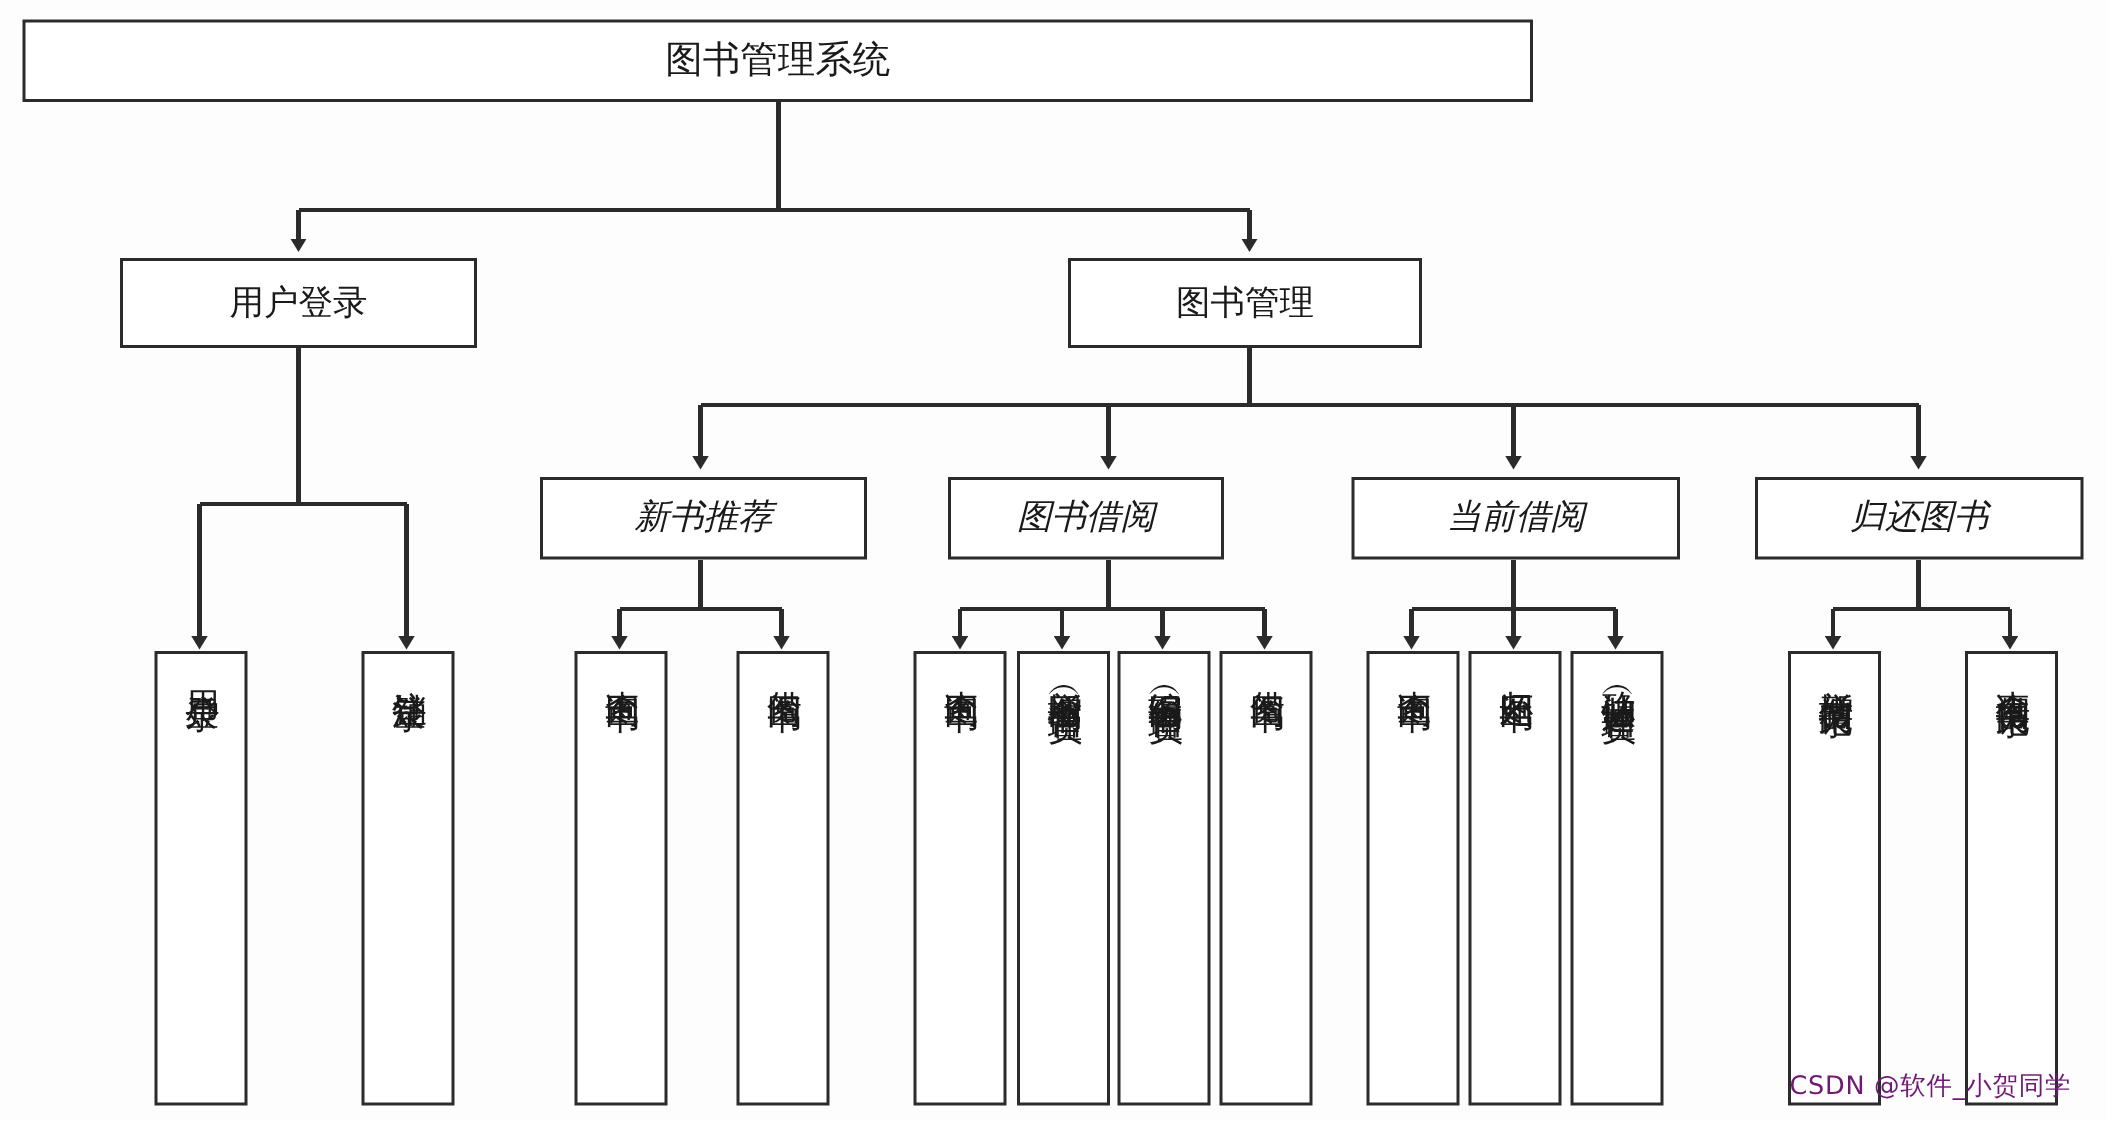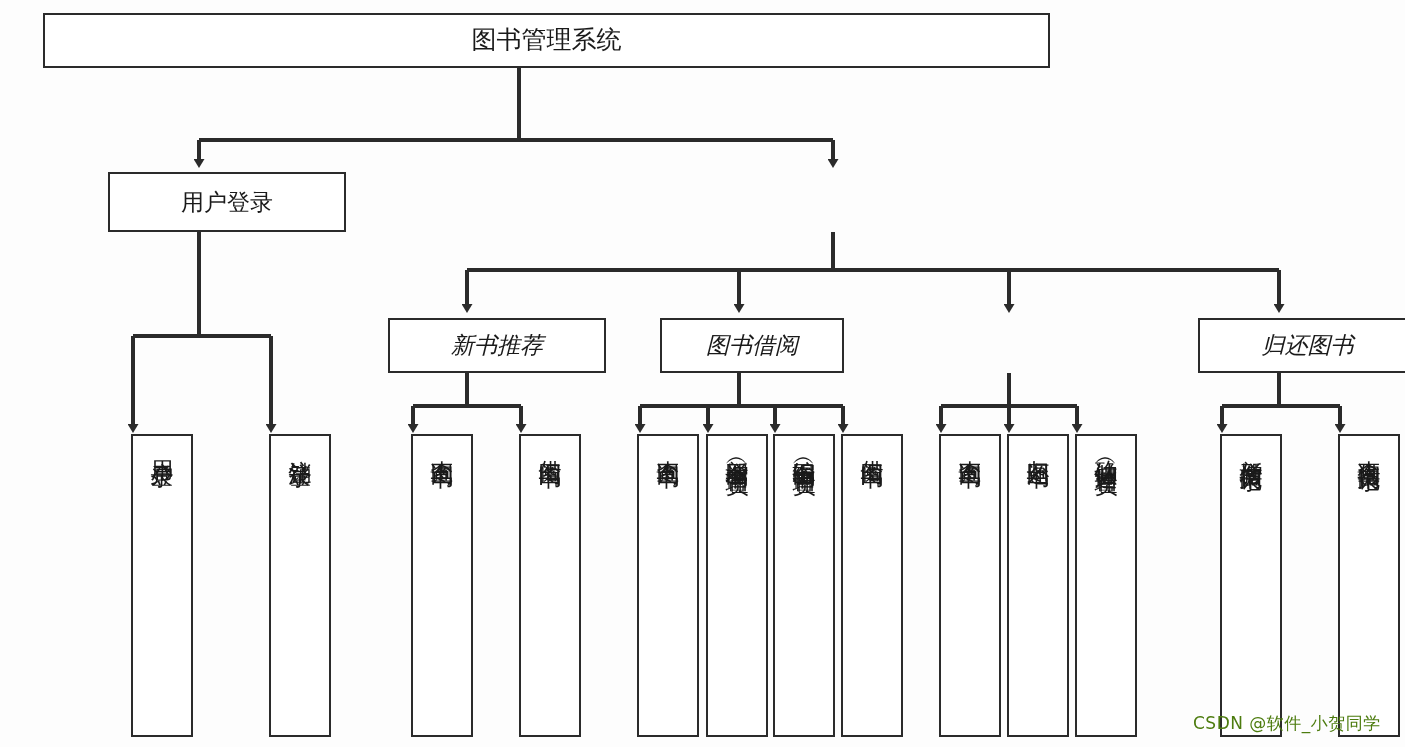--- a/index.html
+++ b/index.html
@@ -11,21 +11,20 @@
   .node{
     position:absolute;
     box-sizing:border-box;
     border:2px solid #2b2b2b;
     background:#ffffff;
     display:flex;
     align-items:center;
     justify-content:center;
     color:#1a1a1a;
     line-height:1.22;
-    margin-left:28px;
   }
   .node .lbl{display:block;text-align:center;white-space:pre-line;}
 
   
   .h-node .lbl{writing-mode:horizontal-tb;}
   .n-root .lbl{font-size:25px;}
   .n-l2   .lbl{font-size:23px;}
   .n-l3   .lbl{font-size:23px;font-style:italic;}
 
   
@@ -34,21 +33,21 @@
     writing-mode:vertical-rl;
     text-orientation:upright;
     -webkit-text-orientation:upright;
     letter-spacing:2px;
     font-size:23px;
     line-height:1;
   }
 
   .watermark{
     position:absolute;
-    color:#4d7c0f;
+    color:#701a75;
     font-size:17px;
     white-space:nowrap;
     letter-spacing:0.5px;
     font-family:"DejaVu Sans","Liberation Sans",sans-serif;
   }
 </style>
 </head>
 <body>
 
 <div id="canvas">
@@ -103,26 +102,32 @@
     </g>
   </svg>
 
   <div class="node h-node n-root" style="left:15px;top:13px;width:1007px;height:55px;">
     <span class="lbl">图书管理系统</span>
   </div>
 
   <div class="node h-node n-l2" style="left:80px;top:172px;width:238px;height:60px;">
     <span class="lbl">用户登录</span>
   </div>
+  <div class="node h-node n-l2" style="left:712px;top:172px;width:236px;height:60px;">
+    <span class="lbl">图书管理</span>
+  </div>
 
   <div class="node h-node n-l3" style="left:360px;top:318px;width:218px;height:55px;">
     <span class="lbl">新书推荐</span>
   </div>
   <div class="node h-node n-l3" style="left:632px;top:318px;width:184px;height:55px;">
     <span class="lbl">图书借阅</span>
+  </div>
+  <div class="node h-node n-l3" style="left:901px;top:318px;width:219px;height:55px;">
+    <span class="lbl">当前借阅</span>
   </div>
   <div class="node h-node n-l3" style="left:1170px;top:318px;width:219px;height:55px;">
     <span class="lbl">归还图书</span>
   </div>
 
   <div class="node v-node" style="left:103px;top:434px;width:62px;height:303px;">
     <span class="lbl">用户登录</span>
   </div>
   <div class="node v-node" style="left:241px;top:434px;width:62px;height:303px;">
     <span class="lbl">注销登录</span>

